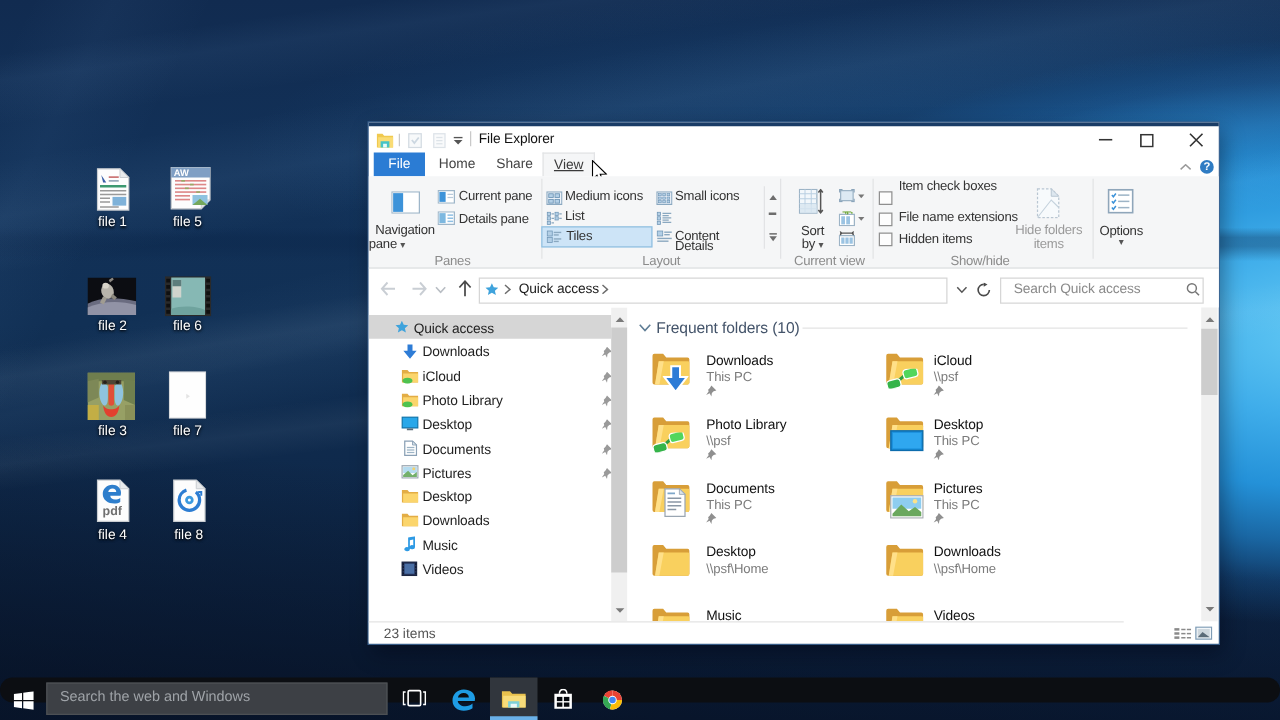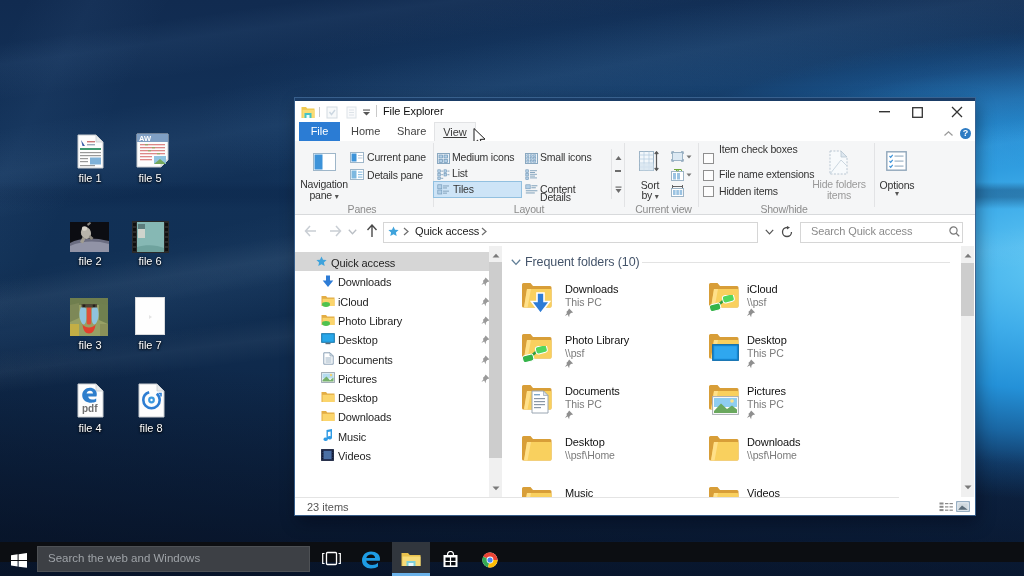--- a/index.html
+++ b/index.html
@@ -216,21 +216,21 @@
       <path d="M1 0.5 L1 15.5 L4.6 12.2 L7 18.5 L9.6 17.4 L7.2 11.4 L12 11.2 Z" fill="#fff" stroke="#000" stroke-width="0.9"></path>
     </svg>
   </div>
   <div class="ribbon" id="ribbon">
 
     <svg class="abs" style="left:18px;top:12px" width="23" height="18" viewBox="0 0 23 18">
       <rect x="0.5" y="0.5" width="22" height="17" fill="#fff" stroke="#9eb6c9"></rect>
       <rect x="1.5" y="1.5" width="8" height="15" fill="#3d93d9"></rect>
     </svg>
     <div class="rtext" style="left:0px;top:37px;width:58px;text-align:center;">Navigation</div>
-    <div class="rtext" style="left:0px;top:48px;width:58px;text-align:center;">pane <span style="font-size:8px;color:#555;">▾</span></div>
+    <div class="rtext" style="left:0px;top:48px;width:58px;text-align:left;">pane <span style="font-size:8px;color:#555;">▾</span></div>
     <svg class="abs" style="left:55px;top:11px" width="14" height="11" viewBox="0 0 14 11">
       <rect x="0.5" y="0.5" width="13" height="10" fill="#fff" stroke="#9eb6c9"></rect>
       <rect x="1.5" y="1.5" width="5" height="8" fill="#3d93d9"></rect>
       <rect x="8" y="3" width="4.5" height="1" fill="#b9cada"></rect>
       <rect x="8" y="5.5" width="4.5" height="1" fill="#b9cada"></rect>
     </svg>
     <div class="rtext" style="left:72px;top:10px;">Current pane</div>
     <svg class="abs" style="left:55px;top:28px" width="14" height="11" viewBox="0 0 14 11">
       <rect x="0.5" y="0.5" width="13" height="10" fill="#fff" stroke="#9eb6c9"></rect>
       <rect x="1.5" y="1.5" width="5" height="8" fill="#7db8e0"></rect>
@@ -725,21 +725,21 @@
         </g>
     </svg>
     <svg class="abs" style="left:661px;top:3px" width="14" height="11" viewBox="0 0 14 11">
       <rect x="0.7" y="0.7" width="12.6" height="9.6" fill="#f2f6f9" stroke="#7f9cb5" stroke-width="1"></rect>
       <rect x="2.2" y="2.2" width="9.6" height="6.6" fill="#cfd8de"></rect>
       <path d="M2.2 8.8 L6 4.5 L11.8 8.8 Z" fill="#5a6b78"></path>
     </svg>
   </div>
 </div>
 
-<div id="taskbar" style="position:absolute;left:0;top:542px;width:1024px;height:20px;background:#0c0e12;">
+<div id="taskbar" style="position:absolute;left:0;top:542px;width:1024px;height:20px;background:#0c0e12;border-radius:11px;">
 
   <svg class="abs" style="left:11px;top:11px" width="16" height="15" viewBox="0 0 16 15">
     <path d="M0 2.2 L6.6 1.3 V6.9 H0 Z" fill="#fff"></path>
     <path d="M7.6 1.15 L16 0 V6.9 H7.6 Z" fill="#fff"></path>
     <path d="M0 7.9 H6.6 V13.5 L0 12.6 Z" fill="#fff"></path>
     <path d="M7.6 7.9 H16 V14.8 L7.6 13.65 Z" fill="#fff"></path>
   </svg>
 
   <div class="abs" style="left:37px;top:4px;width:273px;height:26px;background:#3d4045;border:1px solid #4d5054;box-sizing:border-box;"></div>
   <div class="abs" style="left:48px;top:10px;font-size:11.5px;color:#9fa3a8;">Search the web and Windows</div>

